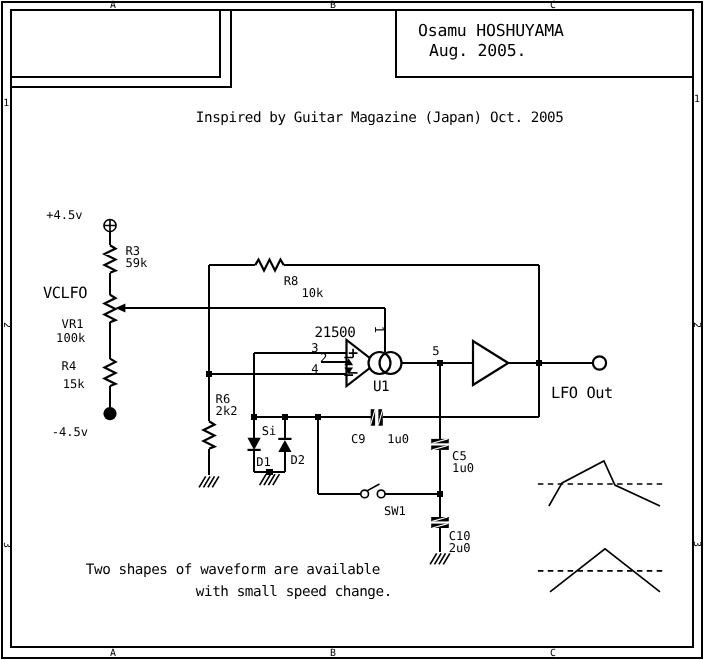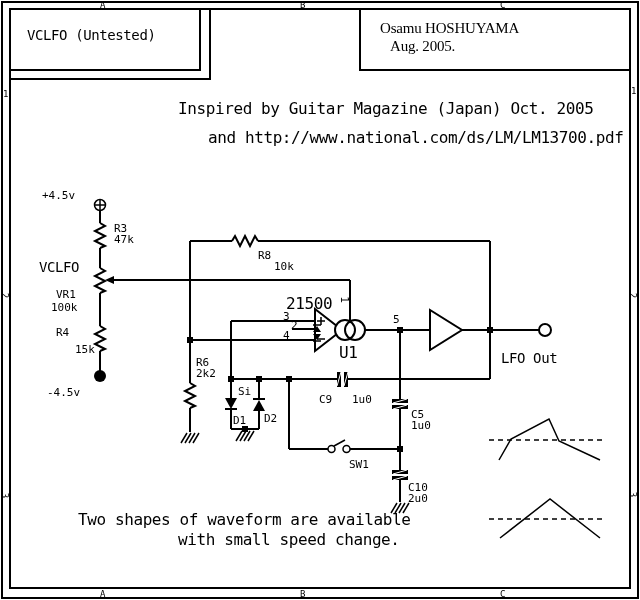--- a/index.html
+++ b/index.html
@@ -4,23 +4,23 @@
 <style>
   html,body{margin:0;padding:0;background:#888;}
   .sheet{
     position:relative;width:640px;height:600px;background:#fff;
     font-family:"DejaVu Sans Mono",monospace;color:#000;overflow:hidden;
   }
   .t{position:absolute;white-space:pre;line-height:1;}
   .rot{transform:rotate(90deg);transform-origin:center;}
   .f9{font-size:9px;}
   .f11{font-size:11px;}
-  .f13{font-size:16px;letter-spacing:-0.4px;}
+  .f13{font-size:13px;letter-spacing:-0.4px;}
   .f14{font-size:14px;letter-spacing:-0.4px;}
-  .f15{font-size:15px;letter-spacing:-0.2px;font-family:Liberation Serif, serif;}
+  .f15{font-size:15px;letter-spacing:-0.2px;}
   svg{position:absolute;left:0;top:0;}
 </style>
 </head>
 <body>
 
 <div class="sheet">
 
   <svg width="640" height="600" viewBox="0 0 640 600">
     <g stroke="#000" fill="none" stroke-width="2">
 
@@ -157,40 +157,38 @@
   <span class="t f9" style="left:100px;top:590px">A</span>
   <span class="t f9" style="left:300px;top:590px">B</span>
   <span class="t f9" style="left:500px;top:590px">C</span>
   <span class="t f9" style="left:3px;top:90px">1</span>
   <span class="t f9 rot" style="left:2px;top:291px">2</span>
   <span class="t f9 rot" style="left:2px;top:491px">3</span>
   <span class="t f9" style="left:631px;top:87px">1</span>
   <span class="t f9 rot" style="left:630px;top:291px">2</span>
   <span class="t f9 rot" style="left:630px;top:490px">3</span>
 
-  <span class="t f14" style="left:27px;top:28px">VCLFO (Untested)</span>
   <span class="t f15" style="left:380px;top:21px">Osamu HOSHUYAMA</span>
   <span class="t f15" style="left:390px;top:39px">Aug. 2005.</span>
 
   <span class="t f13" style="left:178px;top:101px">Inspired by Guitar Magazine (Japan) Oct. 2005</span>
-  <span class="t f13" style="left:208px;top:130px">and http://www.national.com/ds/LM/LM13700.pdf</span>
   <span class="t f13" style="left:178px;top:532px">with small speed change.</span>
   <span class="t f13" style="left:78px;top:512px">Two shapes of waveform are available</span>
 
   <span class="t f11" style="left:42px;top:190px">+4.5v</span>
   <span class="t f11" style="left:47px;top:387px">-4.5v</span>
   <span class="t f14" style="left:39px;top:260px">VCLFO</span>
   <span class="t f14" style="left:501px;top:351px">LFO Out</span>
 
   <span class="t f11" style="left:114px;top:223px">R3</span>
-  <span class="t f11" style="left:114px;top:234px">47k</span>
+  <span class="t f11" style="left:114px;top:234px">59k</span>
   <span class="t f11" style="left:56px;top:289px">VR1</span>
   <span class="t f11" style="left:51px;top:302px">100k</span>
   <span class="t f11" style="left:56px;top:327px">R4</span>
-  <span class="t f11" style="left:75px;top:344px">15k</span>
+  <span class="t f11" style="left:57px;top:344px">15k</span>
   <span class="t f11" style="left:258px;top:250px">R8</span>
   <span class="t f11" style="left:274px;top:261px">10k</span>
   <span class="t f11" style="left:196px;top:357px">R6</span>
   <span class="t f11" style="left:196px;top:368px">2k2</span>
   <span class="t f11" style="left:238px;top:386px">Si</span>
   <span class="t f11" style="left:233px;top:415px">D1</span>
   <span class="t f11" style="left:264px;top:413px">D2</span>
   <span class="t f11" style="left:319px;top:394px">C9</span>
   <span class="t f11" style="left:352px;top:394px">1u0</span>
   <span class="t f11" style="left:411px;top:409px">C5</span>

